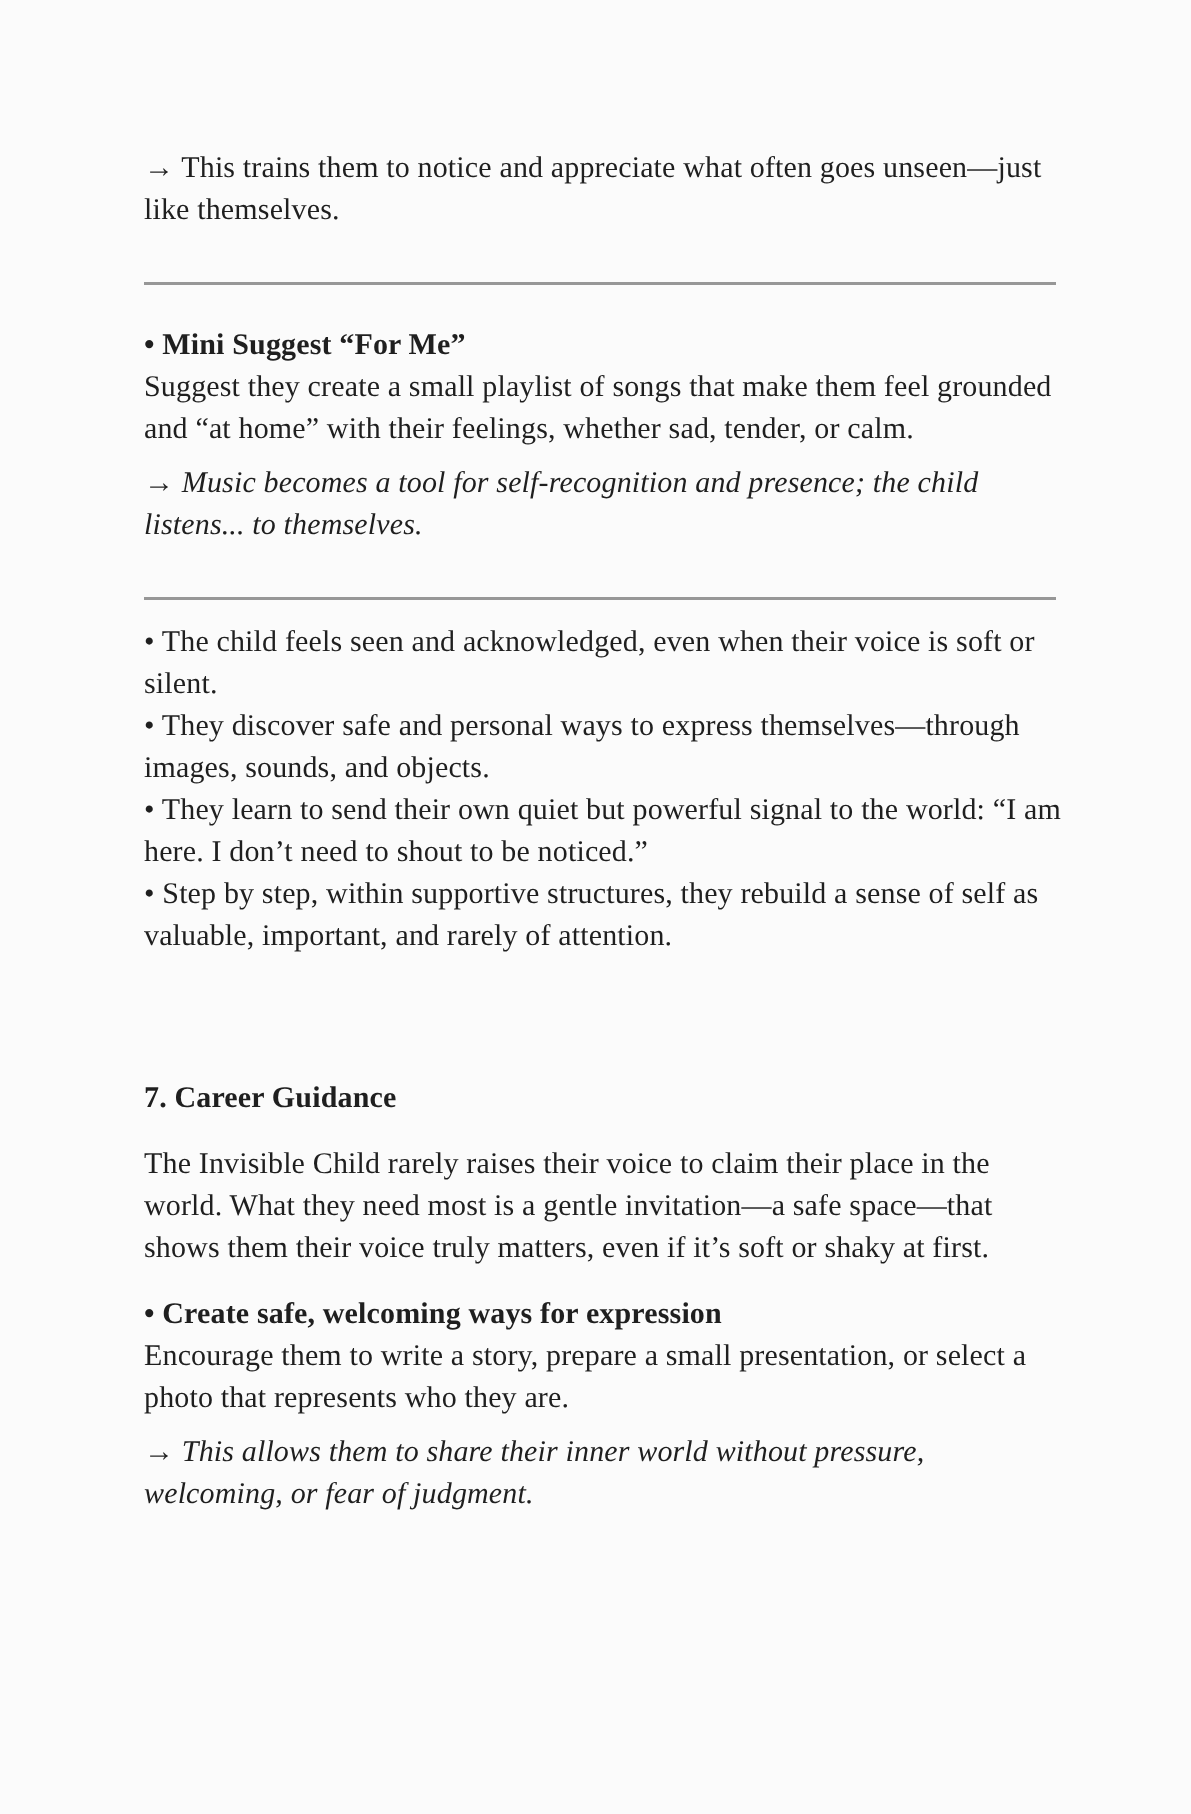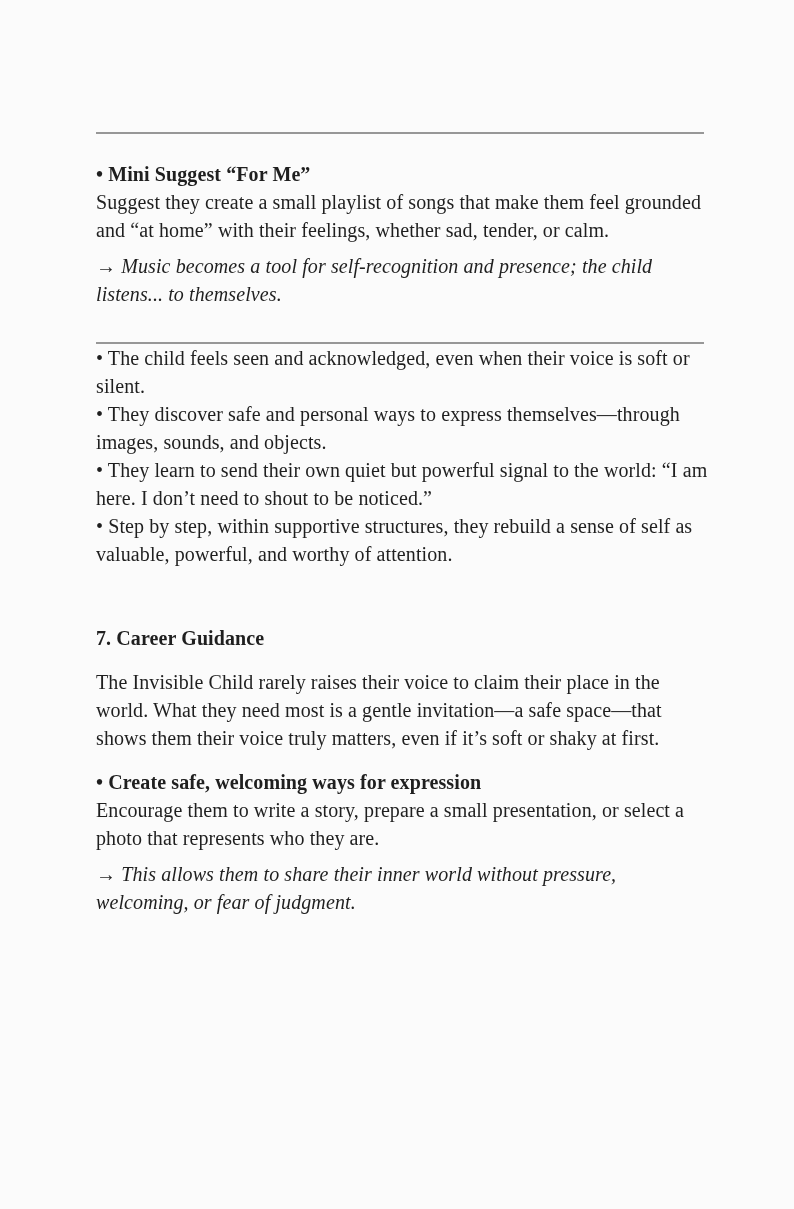--- a/index.html
+++ b/index.html
@@ -36,47 +36,48 @@
   .bold { font-weight: 700; }
   hr.rule {
     border: none;
     border-top: 2px solid var(--rule-color);
     margin: 34px 0 0 0;
     width: 608px;
   }
   .after-rule { margin-top: 26px; }
   .note-gap { margin-top: 8px; font-style: italic; }
   .rule-gap { margin-top: 26px; }
-  .bullets { }
-  .career-heading { margin-top: 56px; }
+  .bullets { margin-top: 14px; }
+  .career-heading { margin-top: 80px; }
   .para-gap { margin-top: 16px; }
 </style>
 </head>
 <body>
 
 <div class="page">
   <div class="content">
 
+    <p class="note">→ This trains them to notice and appreciate what often goes unseen—just like themselves.</p>
 
     <hr class="rule">
 
     <section>
       <p class="bold after-rule">• Mini Suggest “For Me”</p>
       <p>Suggest they create a small playlist of songs that make them feel grounded and “at home” with their feelings, whether sad, tender, or calm.</p>
       <p class="note-gap">→ Music becomes a tool for self-recognition and presence; the child listens... to themselves.</p>
     </section>
 
     <hr class="rule rule-gap">
 
     <section>
       <div class="bullets">
         <p>• The child feels seen and acknowledged, even when their voice is soft or silent.</p>
         <p>• They discover safe and personal ways to express themselves—through images, sounds, and objects.</p>
         <p>• They learn to send their own quiet but powerful signal to the world: “I am here. I don’t need to shout to be noticed.”</p>
-        <p>• Step by step, within supportive structures, they rebuild a sense of self as valuable, powerful, and worthy of attention.</p>
+        <p>• Step by step, within supportive structures, they rebuild a sense of self as valuable, important, and rarely of attention.</p>
       </div>
     </section>
 
     <section>
       <h2 class="bold career-heading">7. Career Guidance</h2>
       <p class="para-gap">The Invisible Child rarely raises their voice to claim their place in the world. What they need most is a gentle invitation—a safe space—that shows them their voice truly matters, even if it’s soft or shaky at first.</p>
       <p class="bold para-gap">• Create safe, welcoming ways for expression</p>
       <p>Encourage them to write a story, prepare a small presentation, or select a photo that represents who they are.</p>
       <p class="note-gap">→ This allows them to share their inner world without pressure, welcoming, or fear of judgment.</p>
     </section>

